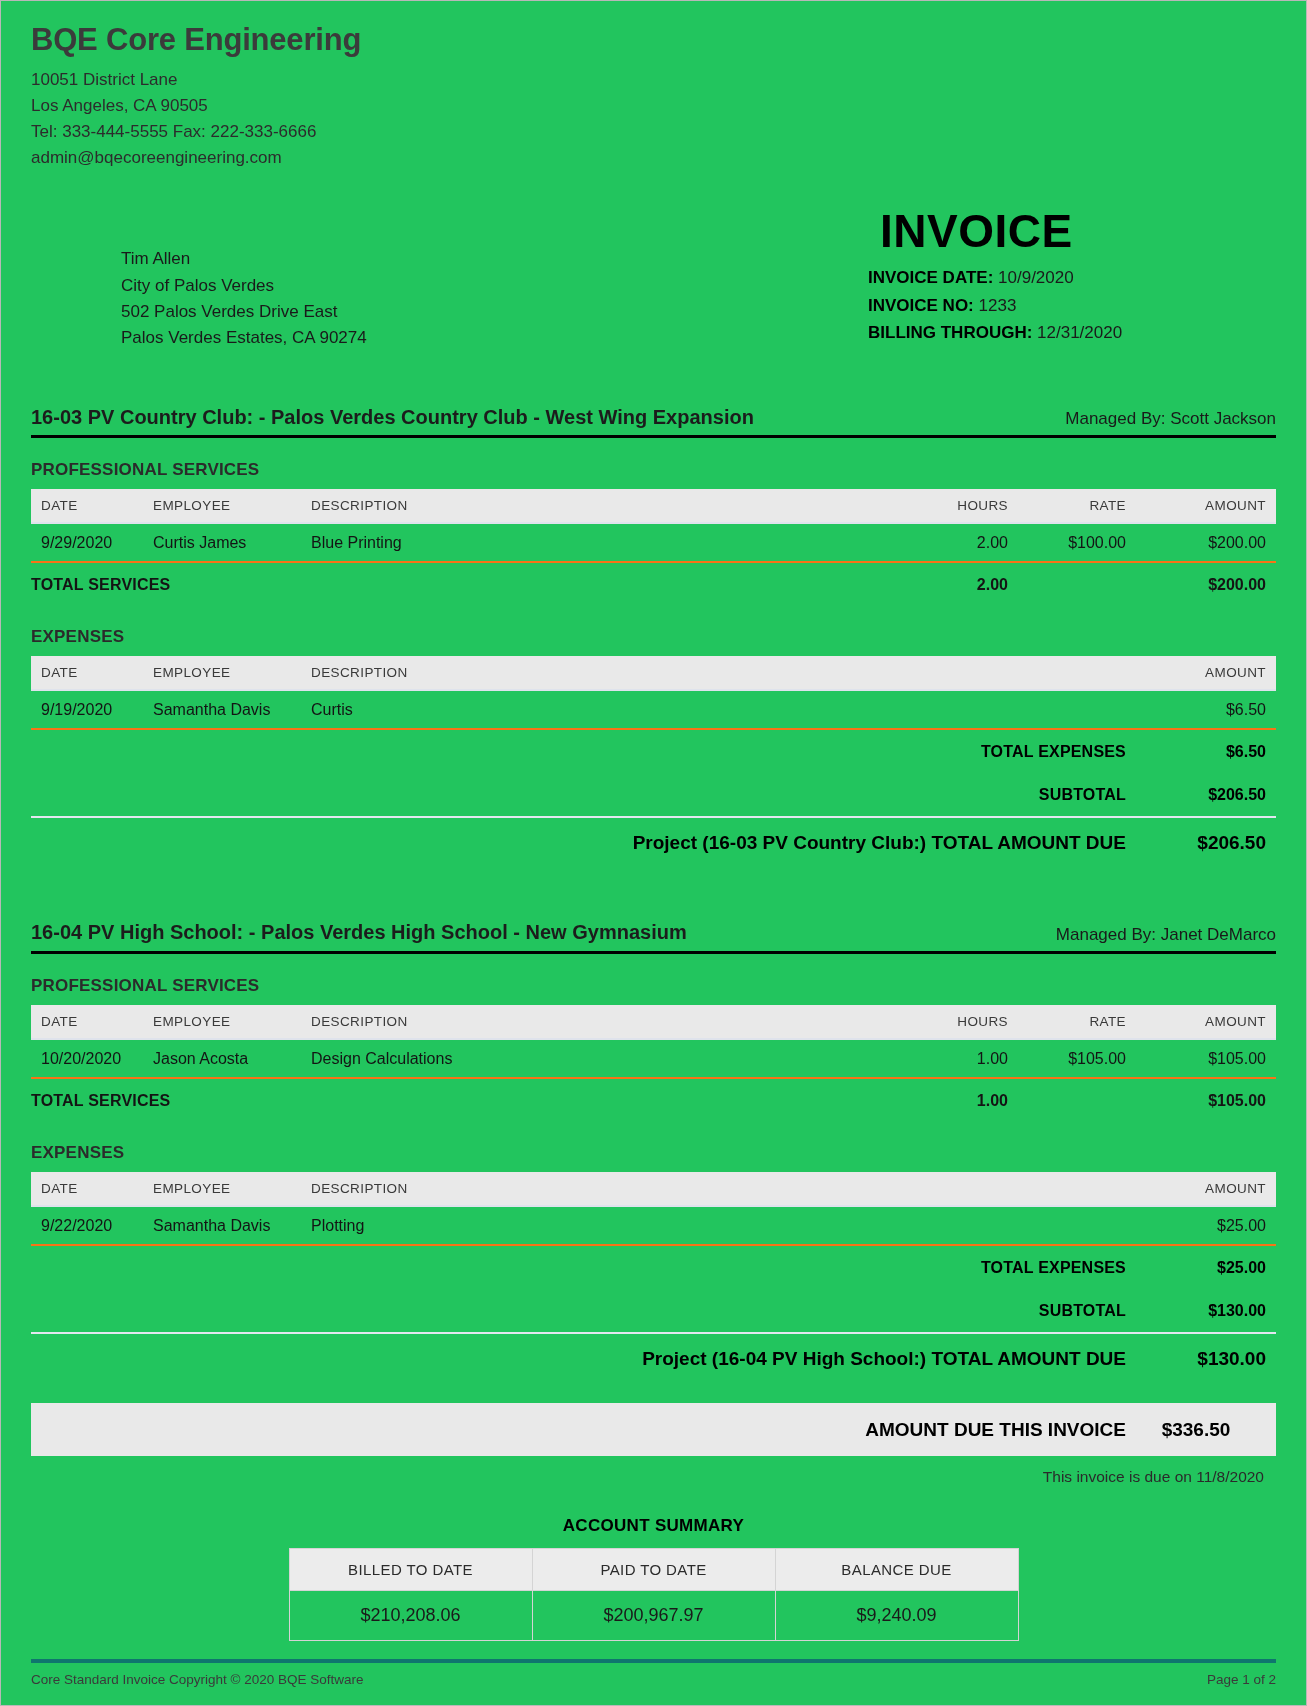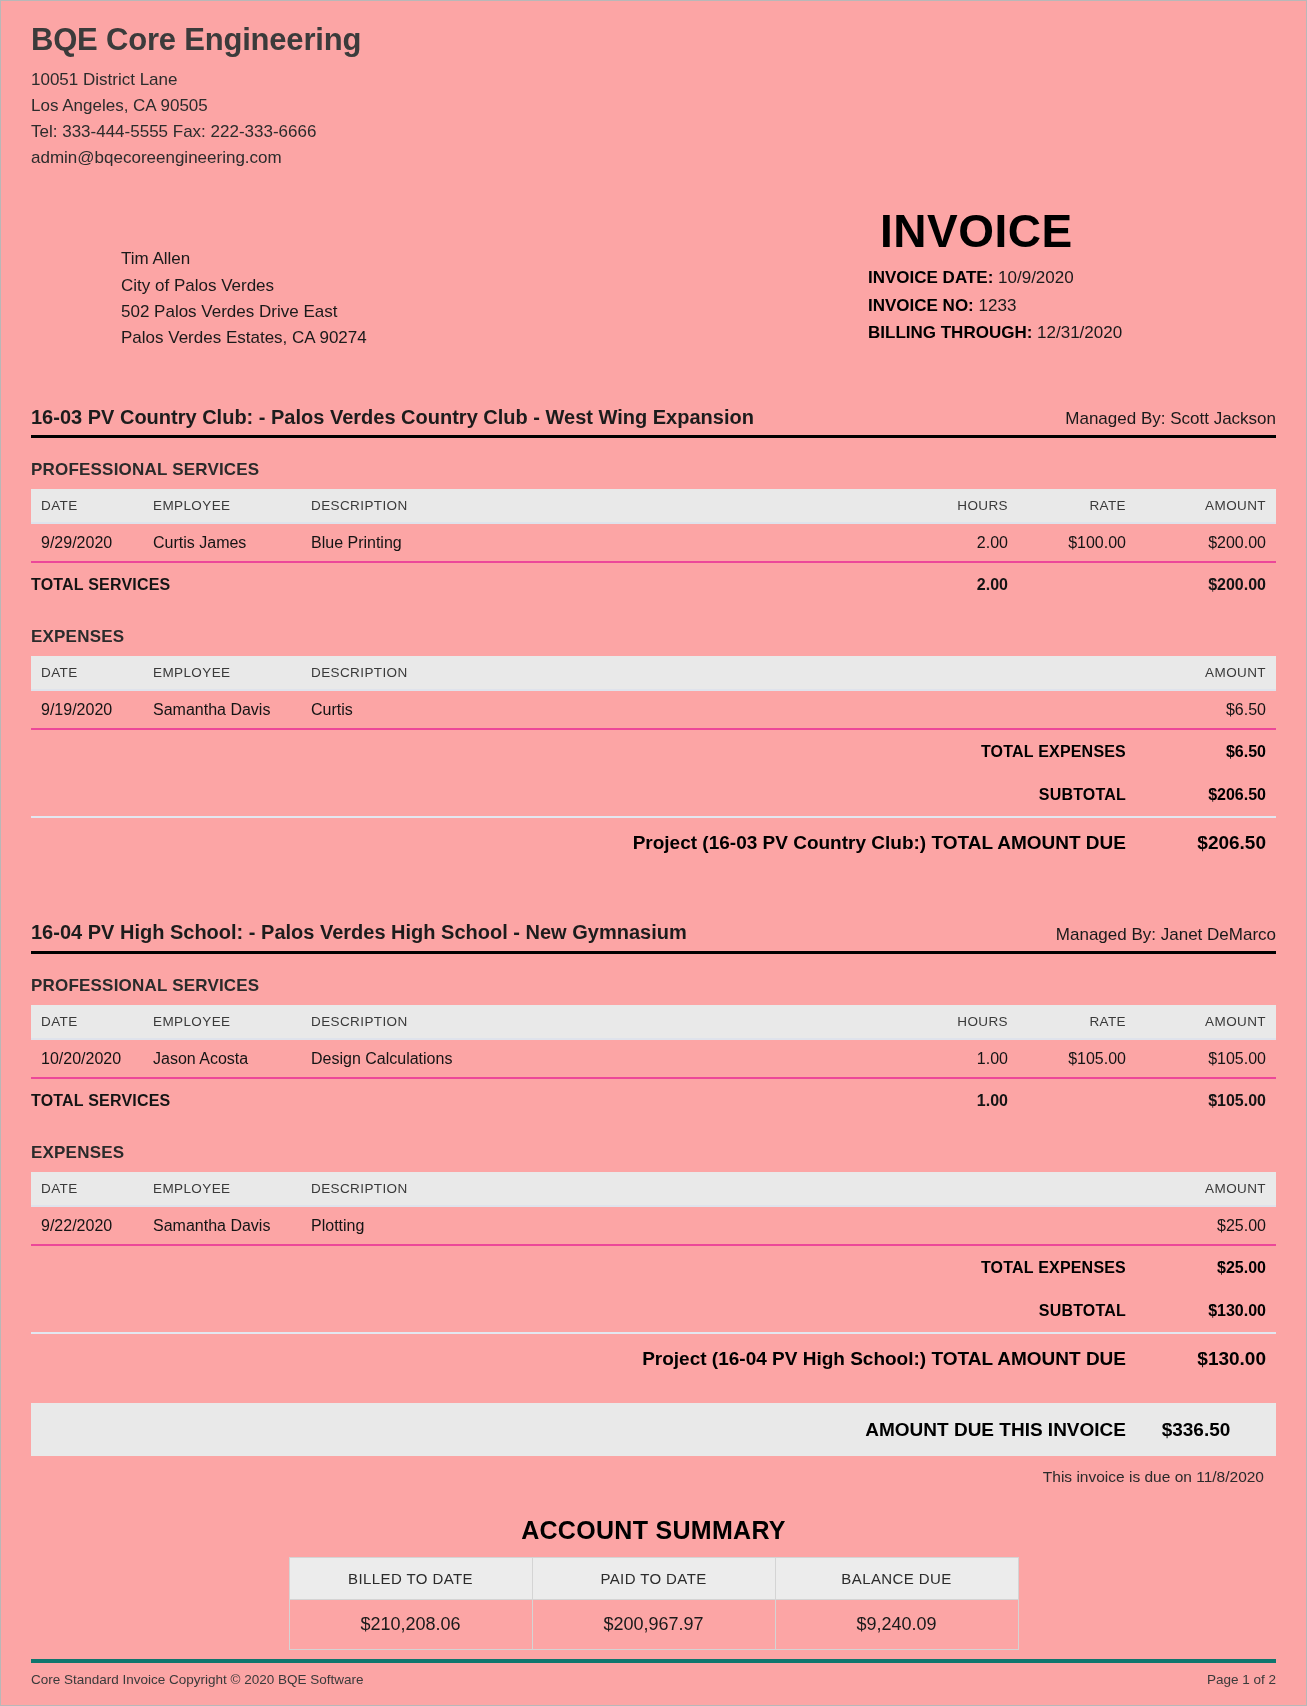--- a/index.html
+++ b/index.html
@@ -9,21 +9,21 @@
   }
   body {
     font-family: "Liberation Sans", sans-serif;
     color: #000000;
   }
   .page {
     position: relative;
     width: 1307px;
     height: 1706px;
     margin: 0 auto;
-    background: #fca5a5;
+    background: #22c55e;
     border: 1px solid #b8b8b8;
     box-sizing: border-box;
     overflow: hidden;
   }
   .inner {
     padding: 22px 30px 0 30px;
     box-sizing: border-box;
     height: 100%;
     position: relative;
   }
@@ -127,21 +127,21 @@
     color: #3a3a3a;
     letter-spacing: 0.4px;
     padding: 9px 0 9px 0;
     text-align: left;
     border-bottom: 2px solid #dfe3ec;
   }
   table.lines td {
     font-size: 16px;
     color: #141414;
     padding: 10px 0 9px 0;
-    border-bottom: 2px solid #ec4899;
+    border-bottom: 2px solid #f97316;
   }
   .c-date   { width: 112px; padding-left: 10px !important; }
   .c-emp    { width: 158px; }
   .c-desc   { width: auto; }
   .c-hours  { width: 118px; text-align: right !important; }
   .c-rate   { width: 118px; text-align: right !important; }
   .c-amt    { width: 140px; text-align: right !important; padding-right: 10px !important; }
 
   tr.total-row td {
     border-bottom: none;
@@ -207,21 +207,21 @@
     color: #2a2a2a;
     padding: 12px 12px 0 0;
   }
 
   
   .acct-wrap {
     margin-top: 30px;
     text-align: center;
   }
   .acct-title {
-    font-size: 25px;
+    font-size: 17px;
     font-weight: bold;
     letter-spacing: 0.3px;
     margin-bottom: 12px;
     color: #000;
   }
   table.acct {
     margin: 0 auto;
     border-collapse: collapse;
   }
   table.acct th {

